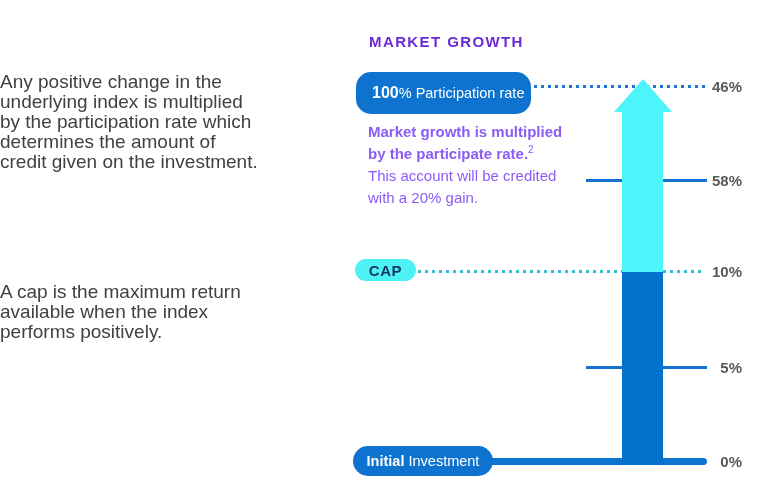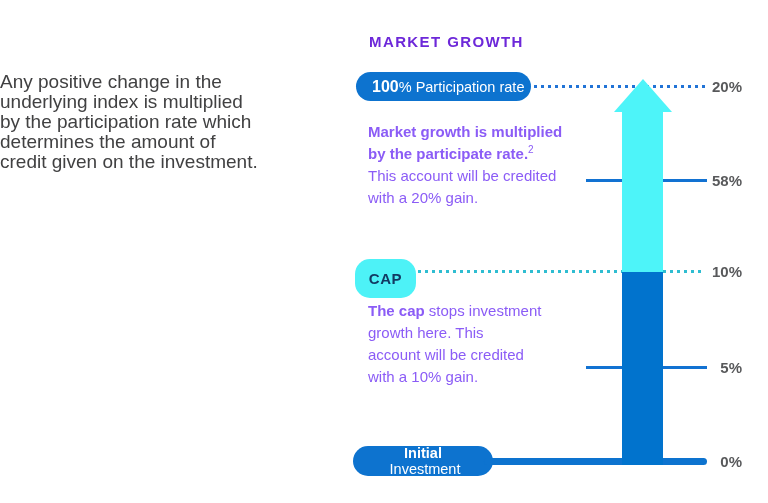--- a/index.html
+++ b/index.html
@@ -53,28 +53,28 @@
 
   .pill {
     position: absolute;
     display: flex;
     align-items: center;
     border-radius: 15px;
     white-space: pre;
     font-size: 14.5px;
   }
   .pill-blue { background: #0d73cf; color: #ffffff; }
-  .pill-participation { left: 356px; top: 72px; width: 175px; height: 29px; padding-left: 16px; }
+  .pill-participation { left: 356px; top: 72px; width: 175px; height: 42px; padding-left: 16px; }
   .pill-participation .b { font-weight: 700; font-size: 16px; }
   .pill-cap {
-    left: 355px; top: 259px; width: 61px; height: 39px;
+    left: 355px; top: 259px; width: 61px; height: 22px;
     background: #4df2f7; color: #123a63;
     justify-content: center; font-weight: 700; font-size: 15px; letter-spacing: 0.6px;
   }
-  .pill-investment { left: 353px; top: 446px; width: 140px; height: 30px; justify-content: center; flex-direction: column; }
+  .pill-investment { left: 353px; top: 446px; width: 140px; height: 30px; justify-content: center; }
   .pill-investment .b, .pill-participation { font-weight: 400; }
   .pill .b { font-weight: 700; }
 
   .note {
     position: absolute;
     left: 368px;
     width: 215px;
     color: #8b5cf6;
     font-size: 15px;
     line-height: 22px;
@@ -145,48 +145,47 @@
 <div class="canvas">
 
 
   <p class="body-copy p1">Any positive change in the
 underlying index is multiplied
 by the participation rate which
 determines the amount of
 credit given on the investment.</p>
 
 
+  <p class="body-copy p2">A cap is the maximum return
+available when the index
+performs positively.</p>
 
   <div class="mg-title">MARKET GROWTH</div>
 
   <div class="pill pill-blue pill-participation"><span class="b">100</span><span>%</span><span> Participation rate</span></div>
 
   <div class="dotted-line dotted-blue line-20"></div>
   <div class="solid-line line-15"></div>
   <div class="dotted-line dotted-teal line-10"></div>
   <div class="solid-line line-5"></div>
   <div class="baseline"></div>
 
   <p class="note note-growth"><strong>Market growth is multiplied
 by the participate rate.</strong><sup>2</sup><span>
 This account will be credited
 with a 20% gain.</span></p>
 
   <div class="pill pill-cap">CAP</div>
 
-  <p class="note note-cap"><strong>The cap</strong><span> stops investment
-growth here. This
-account will be credited
-with a 10% gain.</span></p>
 
   <div class="pill pill-blue pill-investment"><span class="b">Initial</span><span> Investment</span></div>
 
   <div class="arrow-body-blue arrow"></div>
   <div class="arrow-body-cyan arrow"></div>
   <div class="arrow-head arrow"></div>
 
-  <span class="axis-label axis-20">20%</span>
+  <span class="axis-label axis-20">46%</span>
   <span class="axis-label axis-15">58%</span>
   <span class="axis-label axis-10">10%</span>
   <span class="axis-label axis-5">5%</span>
   <span class="axis-label axis-0">0%</span>
 
 </div>
 
 </body></html>

